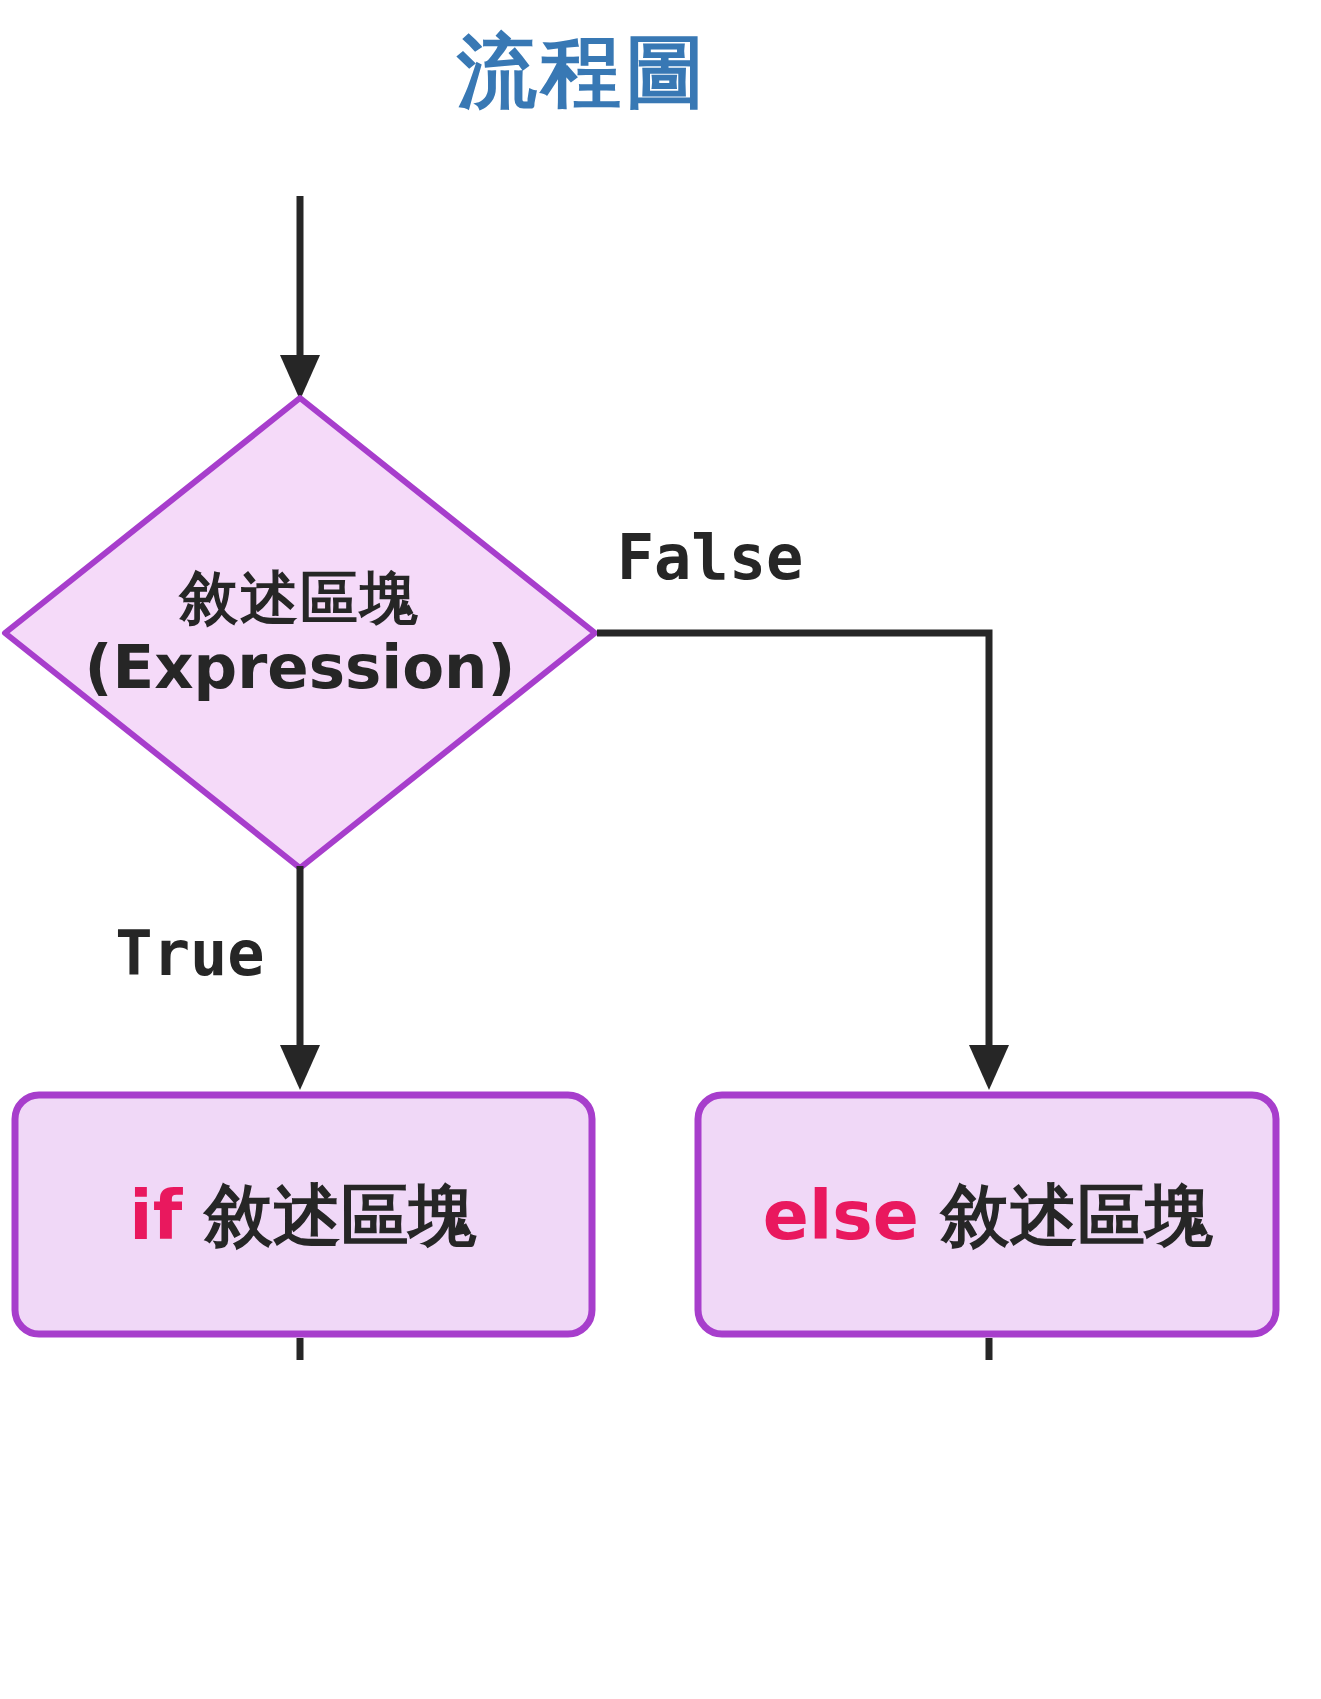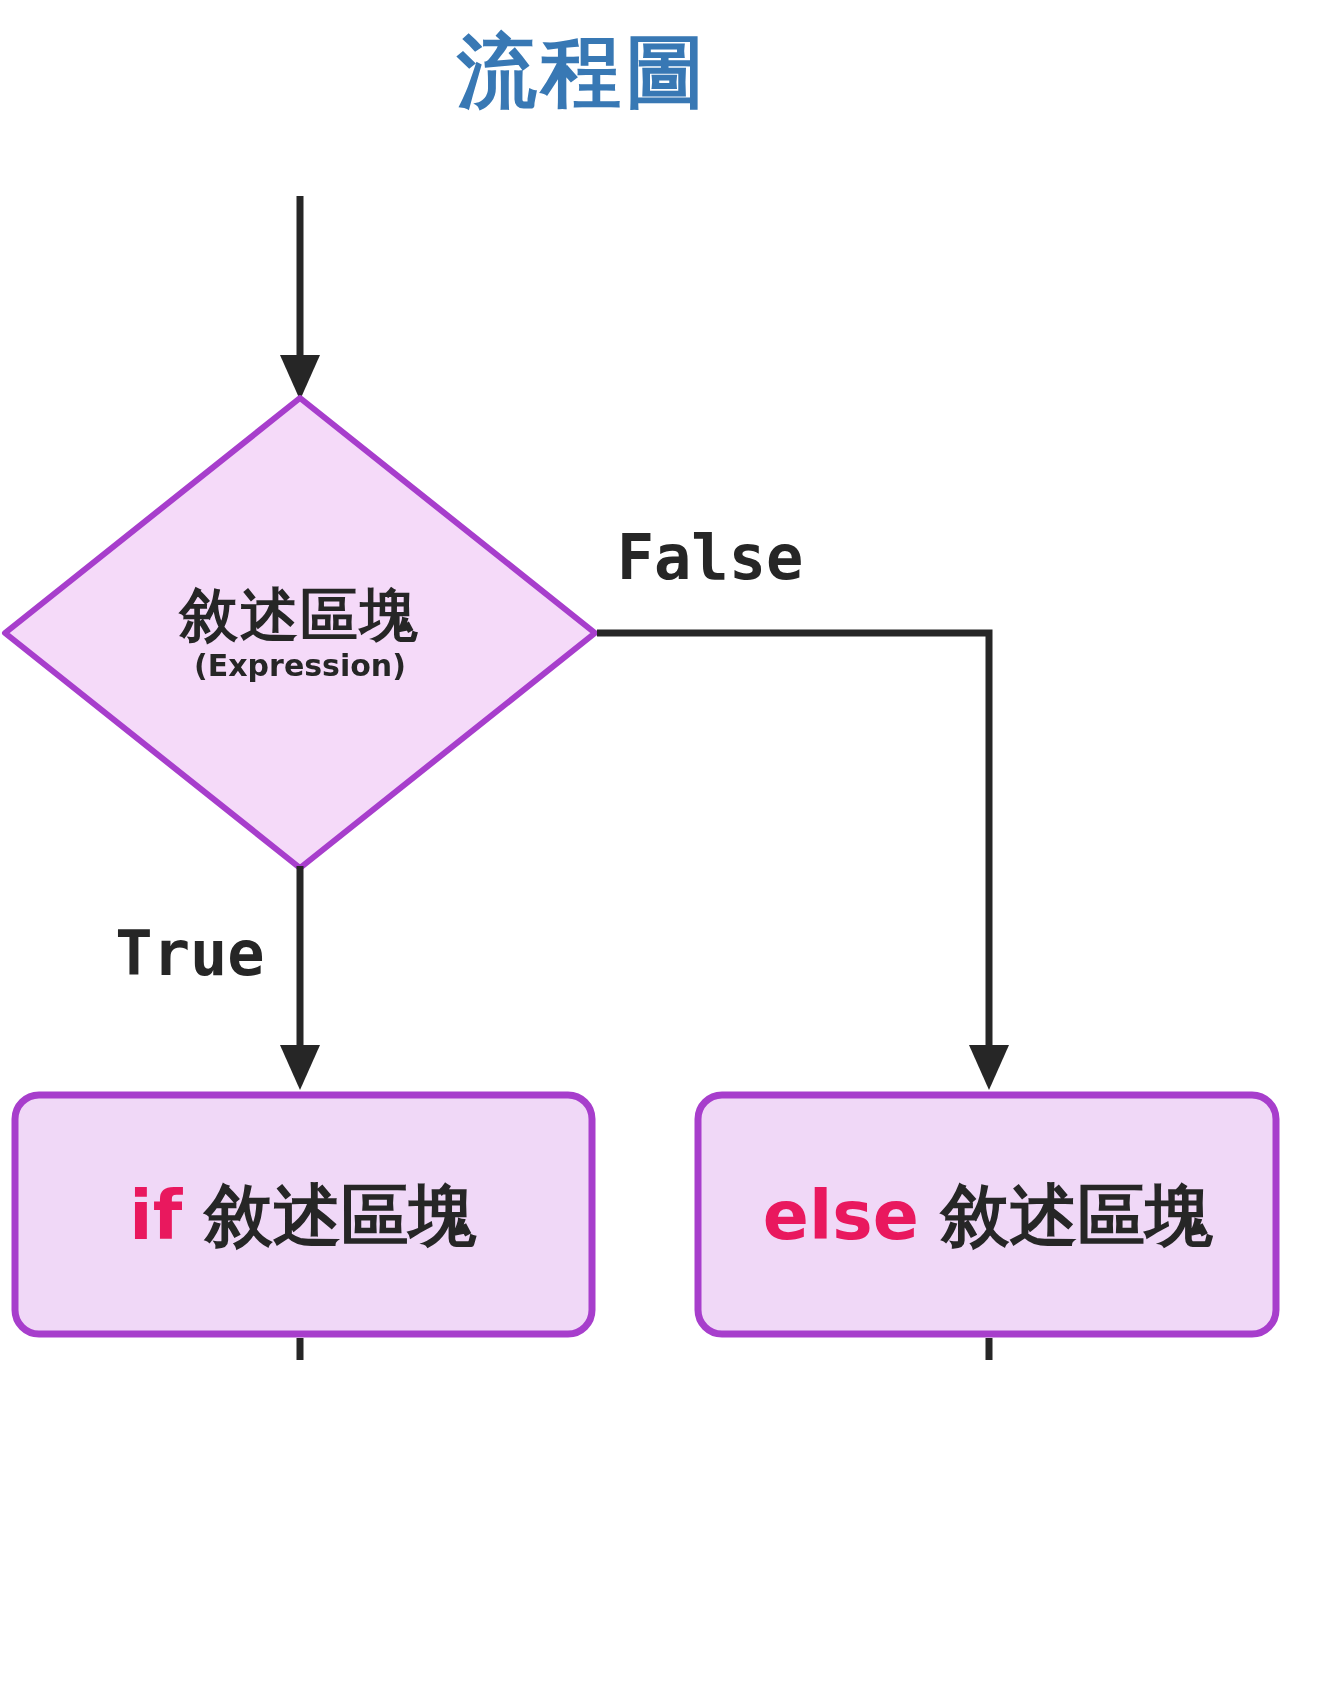--- a/index.html
+++ b/index.html
@@ -23,21 +23,21 @@
   .diamond-shape{fill:var(--diamond-fill);stroke:var(--shape-border);stroke-width:6;stroke-linejoin:round;}
   .box-shape{fill:var(--box-fill);stroke:var(--shape-border);stroke-width:7;}
 
   .abs{position:absolute;}
   .centered{transform:translate(-50%,-50%);white-space:nowrap;}
 
   .page-title{left:583px;top:73px;font-size:80px;font-weight:700;color:var(--title-blue);letter-spacing:4px;}
 
   .decision-text{left:300px;top:633px;text-align:center;line-height:1.15;}
   .decision-main{font-size:58px;font-weight:700;color:var(--ink);letter-spacing:2px;}
-  .decision-sub{font-size:30px;font-weight:600;color:var(--ink);}
+  .decision-sub{font-size:61px;font-weight:600;color:var(--ink);}
 
   .branch-label{font-family:"DejaVu Sans Mono","Liberation Mono",monospace;font-weight:700;font-size:62px;color:var(--ink);}
   .false-label{left:710px;top:557px;}
   .true-label{left:190px;top:953px;}
 
   .box-label{font-size:68px;font-weight:700;color:var(--ink);}
   .if-label{left:303px;top:1216px;}
   .else-label{left:988px;top:1216px;}
   .keyword{color:var(--keyword-crimson);margin-right:0.33em;}
 

